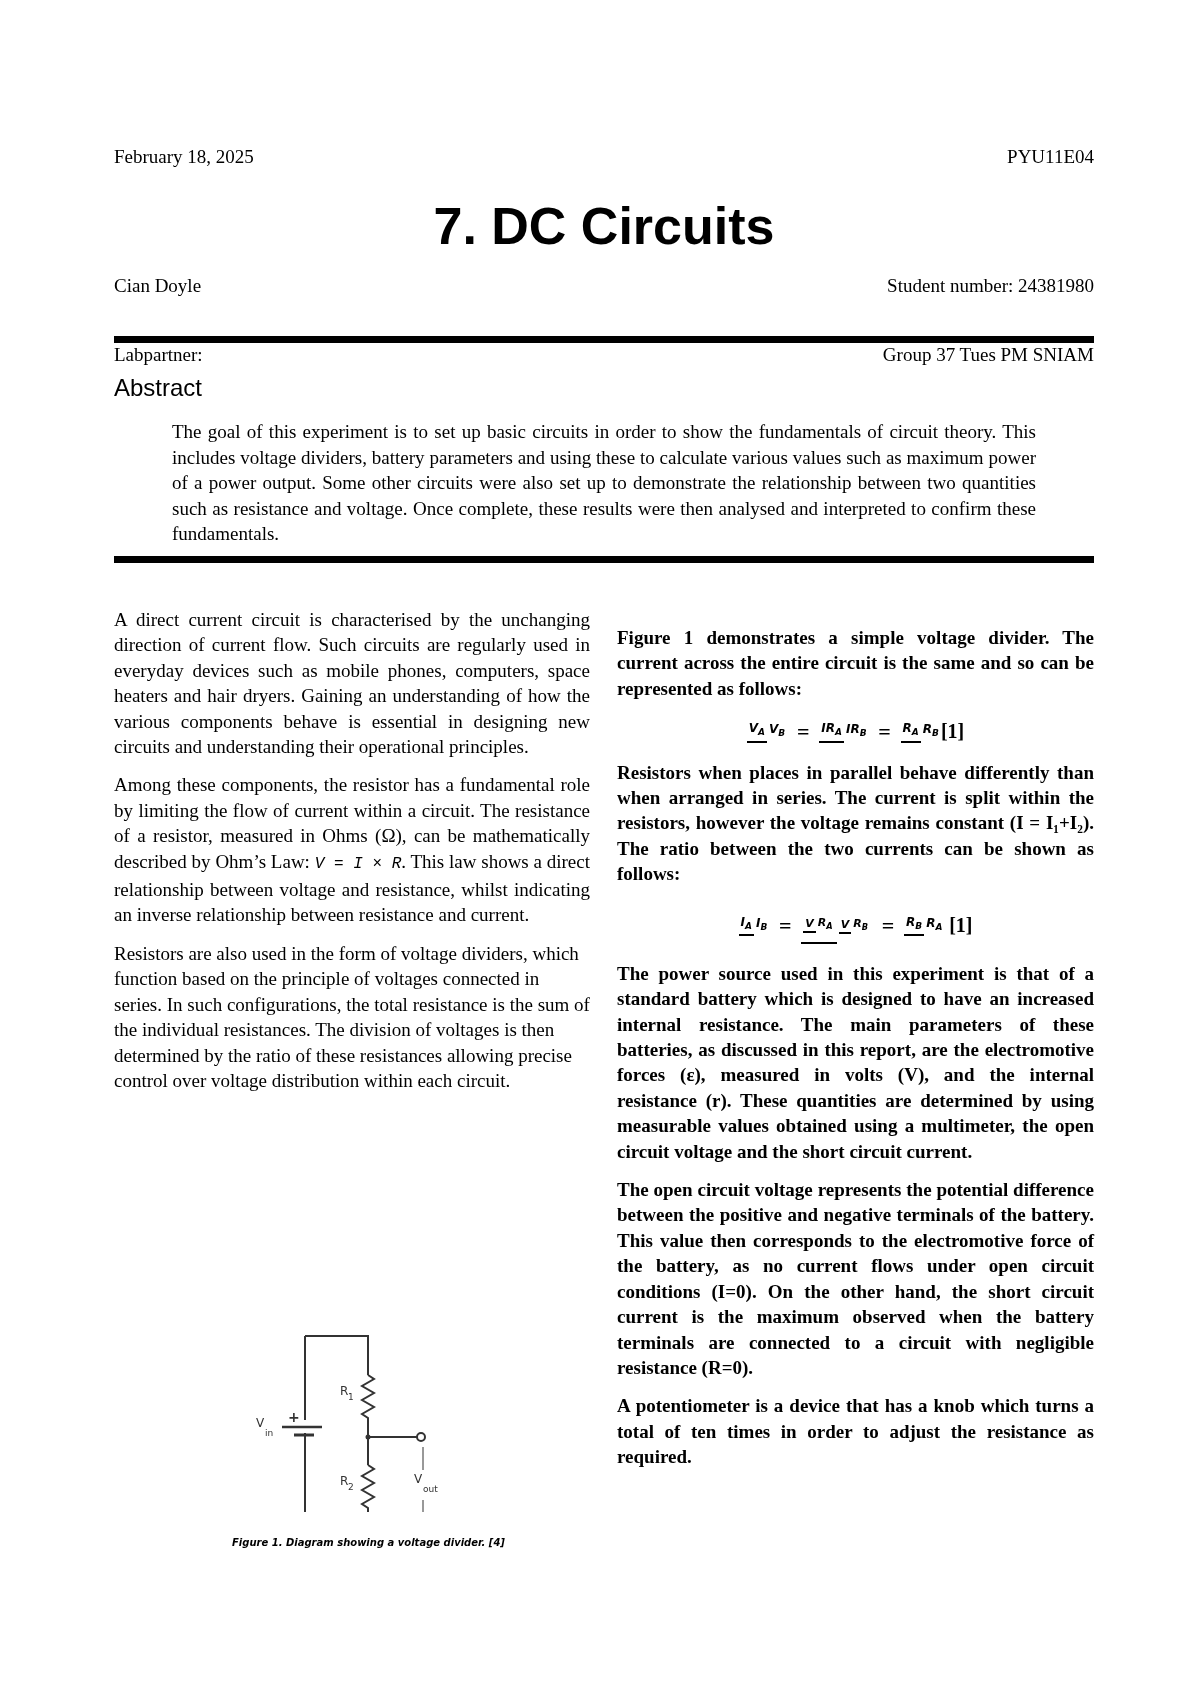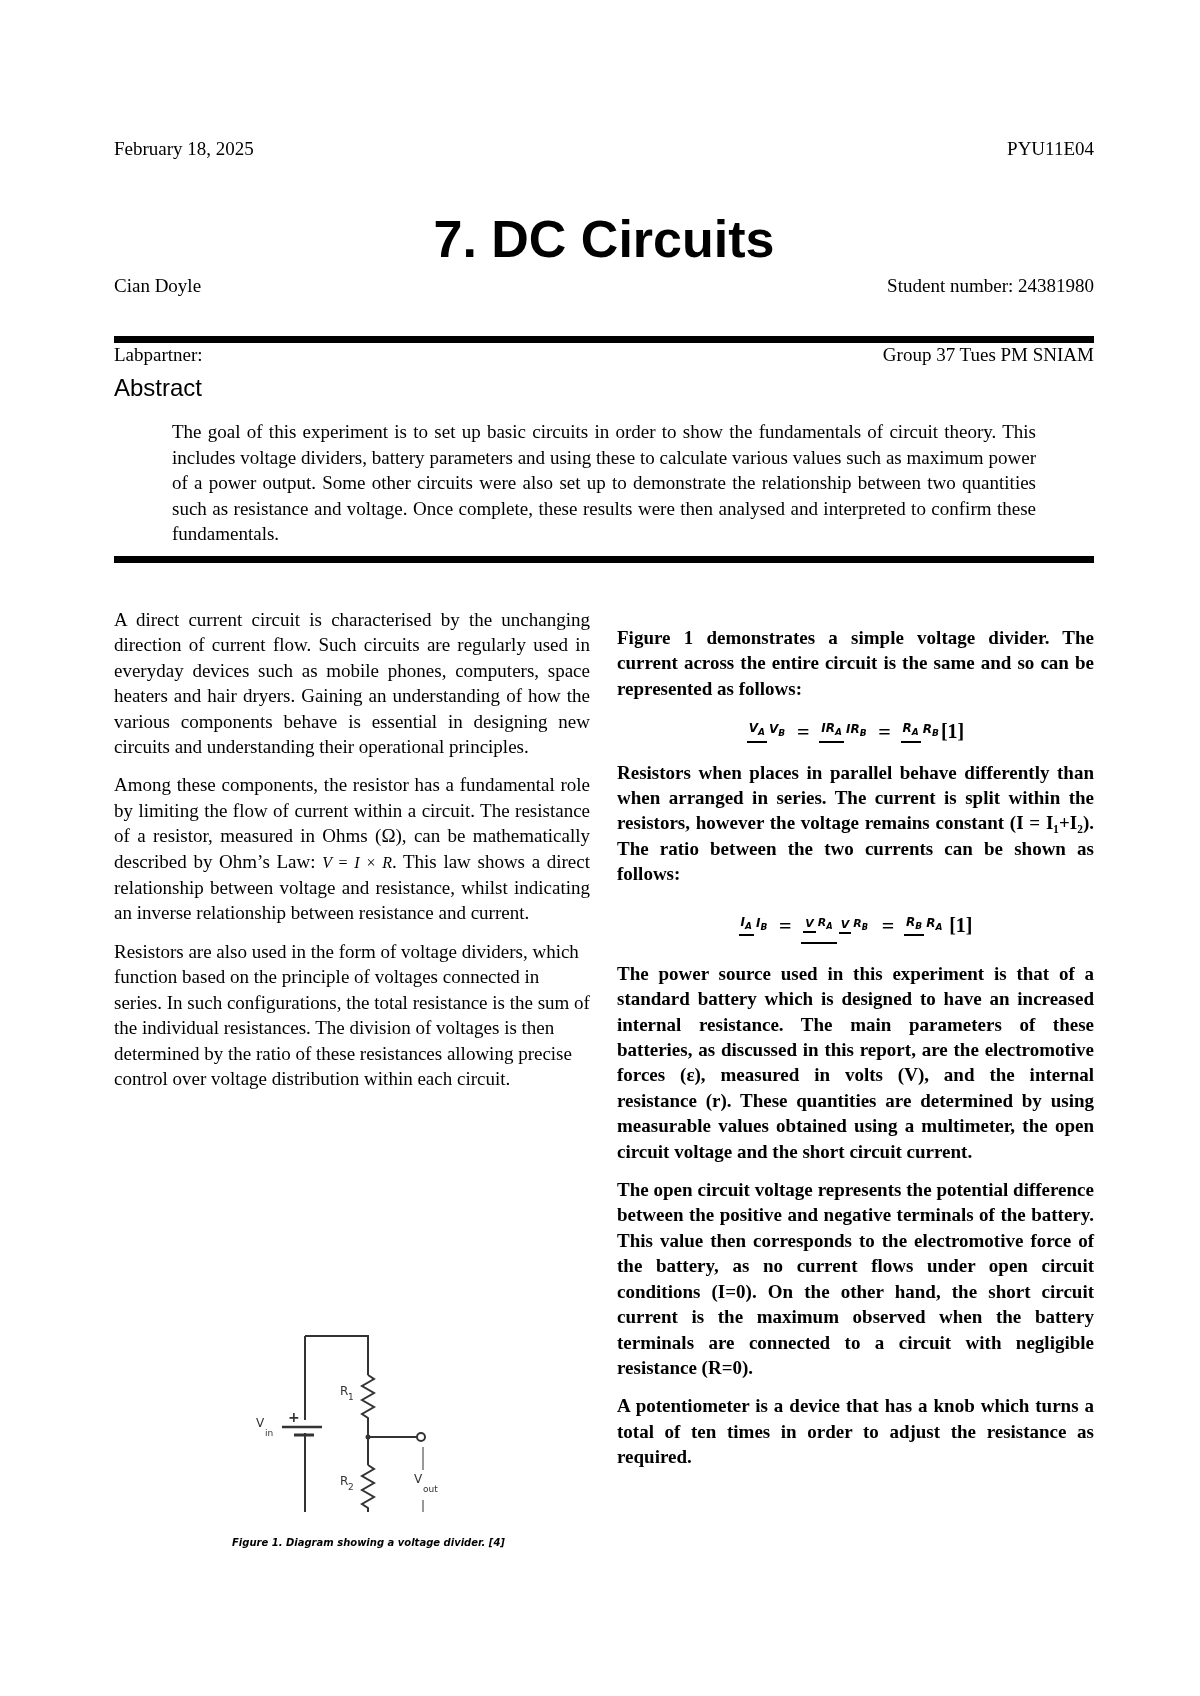--- a/index.html
+++ b/index.html
@@ -1,25 +1,25 @@
 <!DOCTYPE html>
 <html><head>
 <meta charset="utf-8">
 <style>
   html, body { margin: 0; padding: 0; background: #ffffff; }
   body { width: 1200px; height: 1696px; position: relative; overflow: hidden; color: #000; }
   .serif { font-family: "Liberation Serif", "DejaVu Serif", serif; }
   .sans { font-family: "Liberation Sans", "DejaVu Sans", sans-serif; }
 
   .hdr-row { position: absolute; left: 114px; width: 980px; display: flex; justify-content: space-between; font-size: 19px; line-height: 25px; }
-  #row-date { top: 136px; }
+  #row-date { top: 144px; }
   #row-name { top: 273px; font-family: Liberation Serif, serif; }
   #row-lab { top: 298px; margin-top: 44px; }
 
-  .title { position: absolute; left: 114px; width: 980px; top: 209px; text-align: center; font-weight: bold; font-size: 52px; line-height: 60px; }
+  .title { position: absolute; left: 114px; width: 980px; top: 196px; text-align: center; font-weight: bold; font-size: 52px; line-height: 60px; }
 
   .rule { position: absolute; left: 114px; width: 980px; height: 7px; background: #000; }
   #rule-top { top: 336px; }
   #rule-bottom { top: 556px; }
 
   .abstract-title { position: absolute; left: 114px; width: 980px; top: 373px; font-weight: normal; font-size: 24px; line-height: 30px; }
   .abstract-text { position: absolute; left: 172px; width: 864px; top: 419px; font-size: 19px; line-height: 25.5px; text-align: justify; }
 
   .col { position: absolute; font-size: 19px; line-height: 25.4px; text-align: justify; }
   .col p { margin: 0 0 13px 0; }
@@ -31,21 +31,21 @@
 
   .left-ragged { text-align: left !important; }
 
   .eq { text-align: center; margin: 6px 0 10px 0; font-size: 19px; }
   .frac { display: inline-flex; flex-direction: row; align-items: center; vertical-align: middle; font-family: "DejaVu Sans", sans-serif; font-style: italic; font-size: 12px; line-height: 15px; }
   .frac .num-part { border-bottom: 2px solid #000; padding: 0 2px; }
   .frac .den-part { padding: 8px 2px; }
   .frac.nested { font-size: 11px; }
   .eq .op { margin: 0 5px; font-size: 22px; vertical-align: middle; }
   .eq .ref { vertical-align: middle; font-family: "Liberation Serif", serif; font-style: normal; font-size: 20px; }
-  .ital { font-style: italic; font-family: Liberation Serif, serif; font-size: 16px; }
+  .ital { font-style: italic; font-family: Liberation Mono, monospace; font-size: 16px; }
 
   .figure { position: absolute; left: 210px; top: 1330px; width: 320px; height: 230px; }
   .fig-caption { position: absolute; left: 232px; top: 1536px; width: 260px; font-family: "DejaVu Sans", sans-serif; font-style: italic; font-weight: bold; font-size: 10px; line-height: 14px; white-space: nowrap; }
 </style>
 </head>
 <body>
 
 <div class="hdr-row serif" id="row-date">
   <span>February 18, 2025</span>
   <span>PYU11E04</span>

